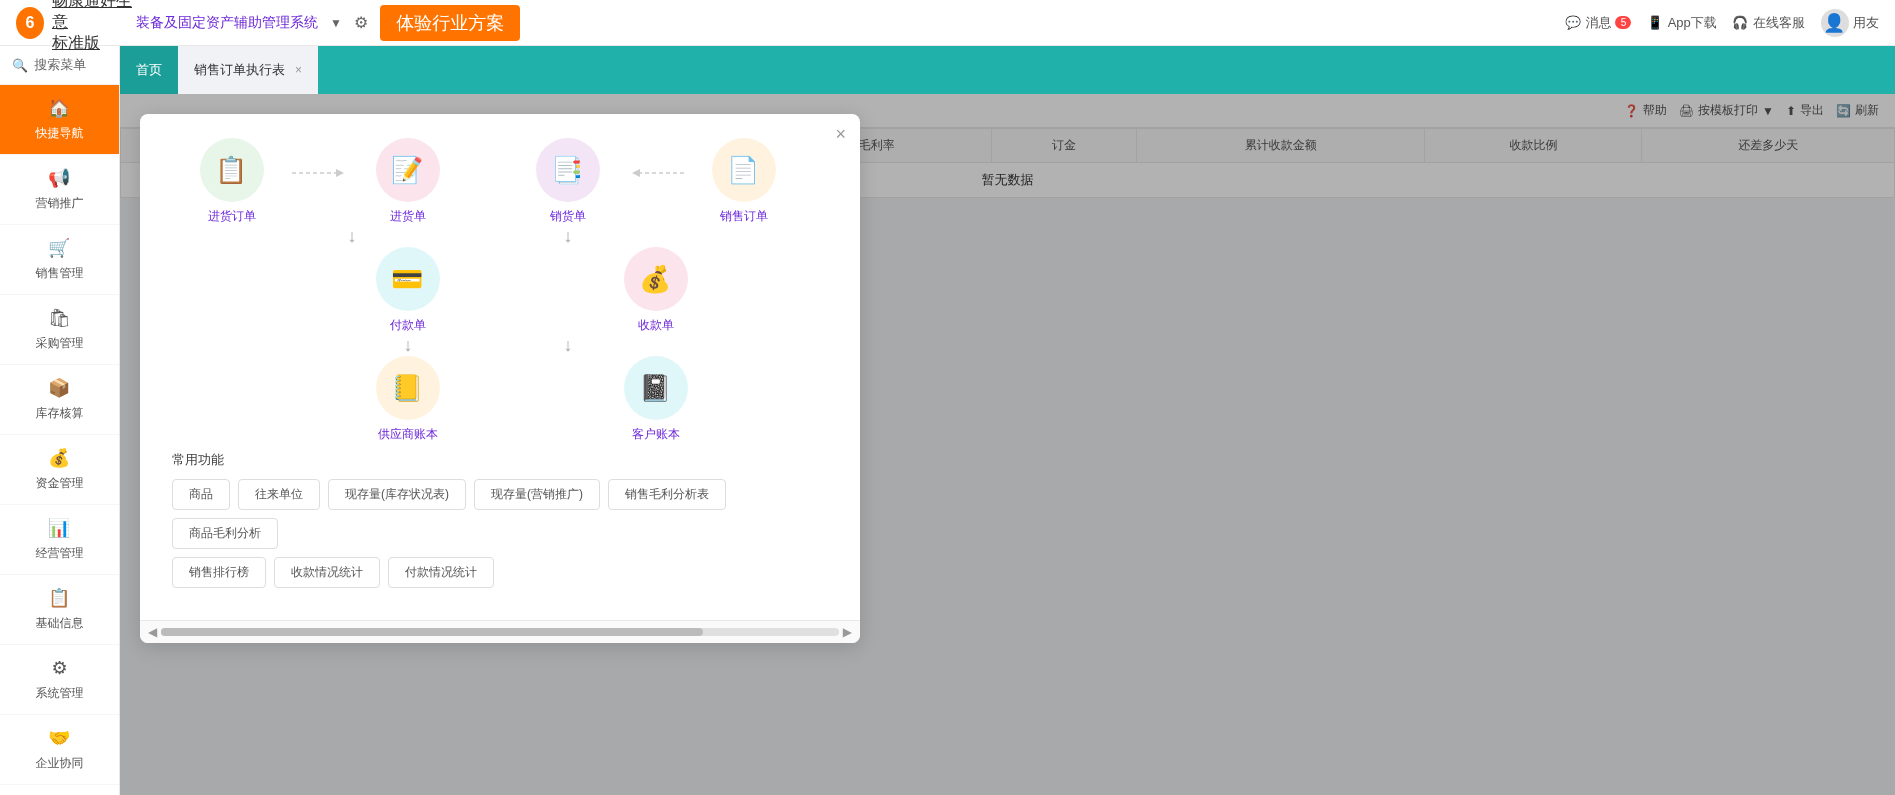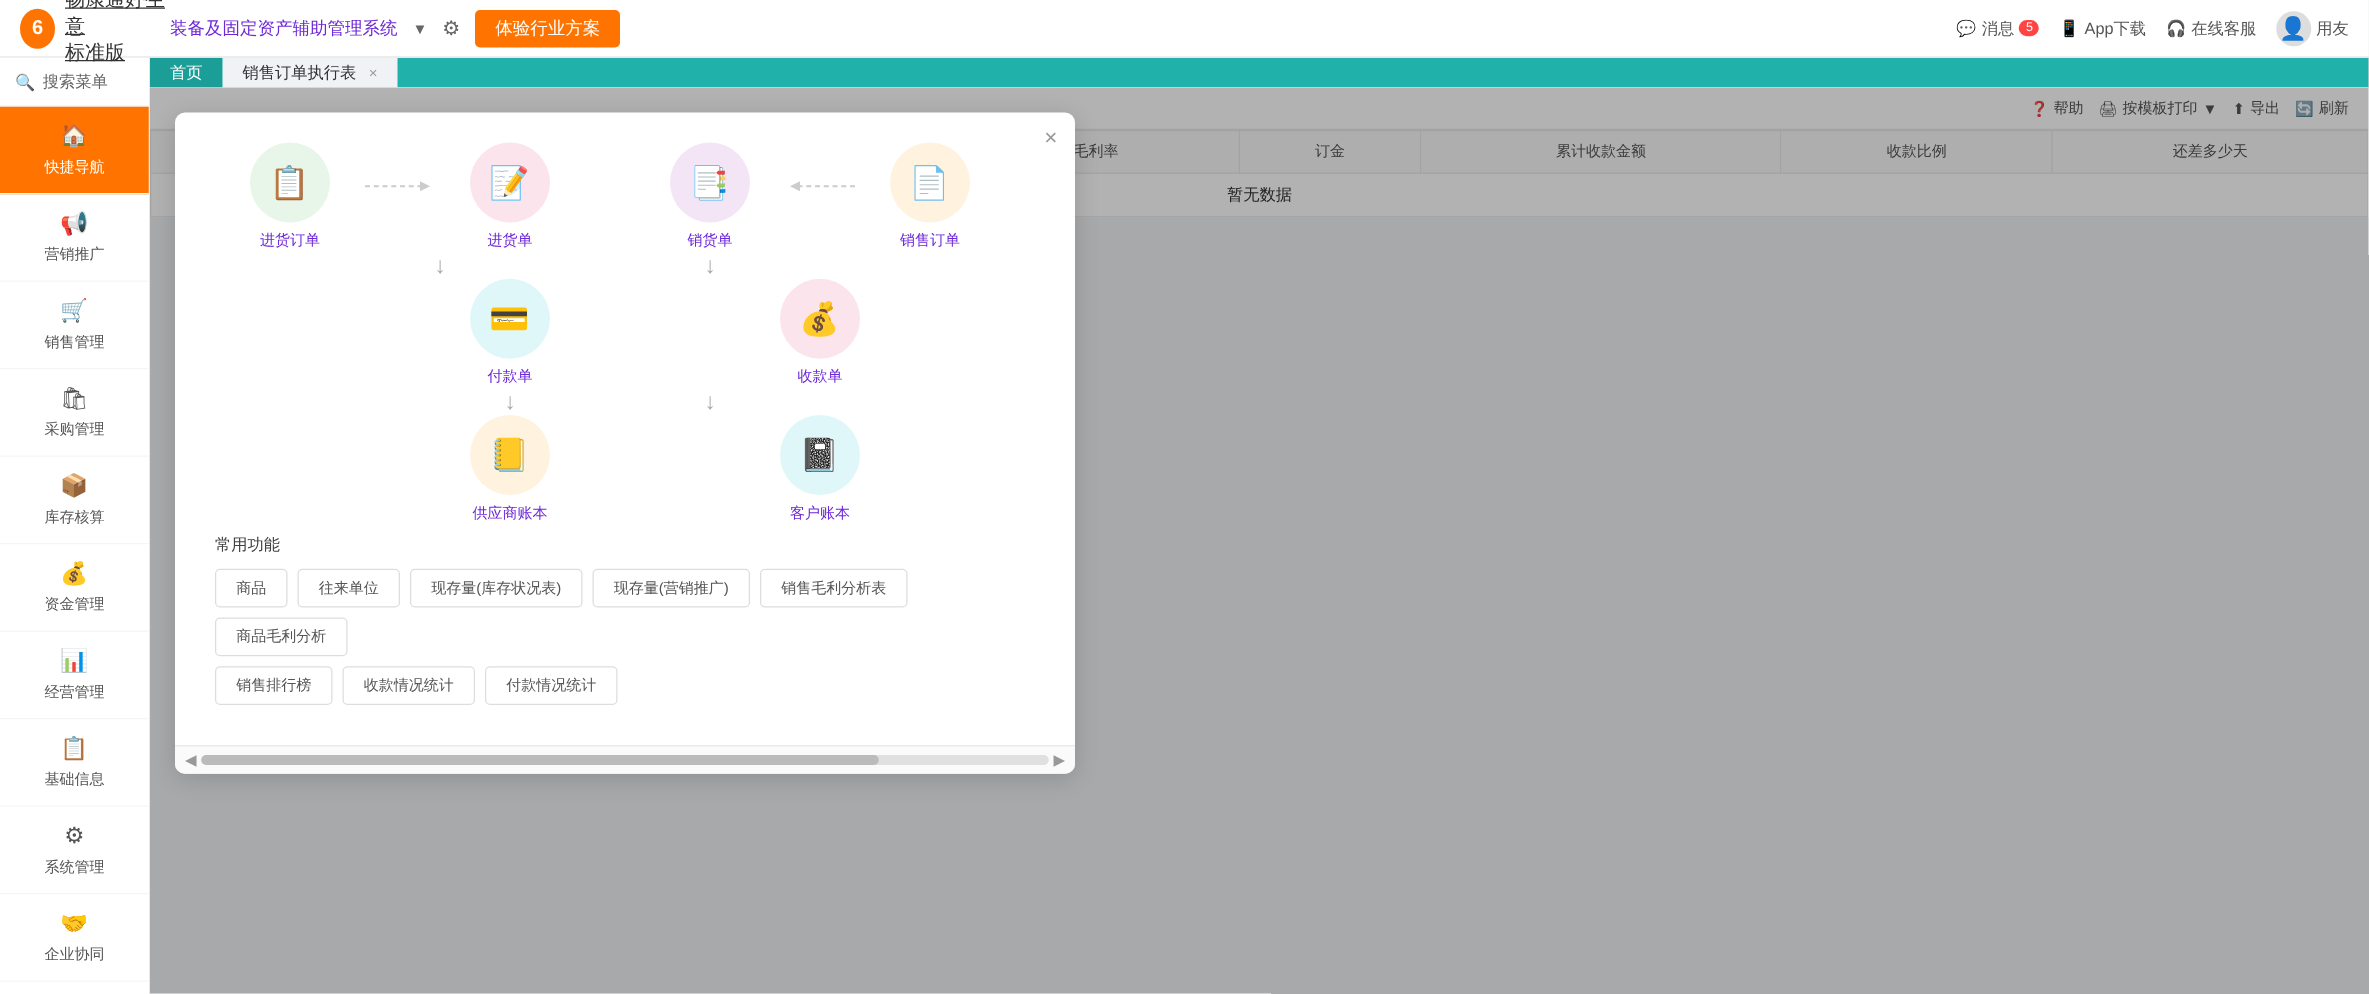--- a/index.html
+++ b/index.html
@@ -50,21 +50,21 @@
       background: none; border: none; cursor: pointer;
       color: #666; font-size: 16px;
     }
     .experience-btn {
       background: #ff7400;
       color: white;
       border: none;
       border-radius: 4px;
       padding: 6px 16px;
       cursor: pointer;
-      font-size: 14px;
+      font-size: 18px;
     }
     .header-right {
       display: flex;
       align-items: center;
       gap: 16px;
     }
     .header-right-item {
       display: flex; align-items: center; gap: 4px;
       color: #555; font-size: 13px; cursor: pointer;
     }
@@ -122,21 +122,21 @@
     
     .content-area {
       flex: 1;
       display: flex;
       flex-direction: column;
       overflow: hidden;
     }
 
     
     .tab-bar {
-      height: 24px;
+      height: 48px;
       background: #20b2aa;
       display: flex;
       align-items: center;
       padding: 0;
     }
     .tab-item {
       height: 100%;
       display: flex; align-items: center;
       padding: 0 16px;
       color: #e0f7f5;

